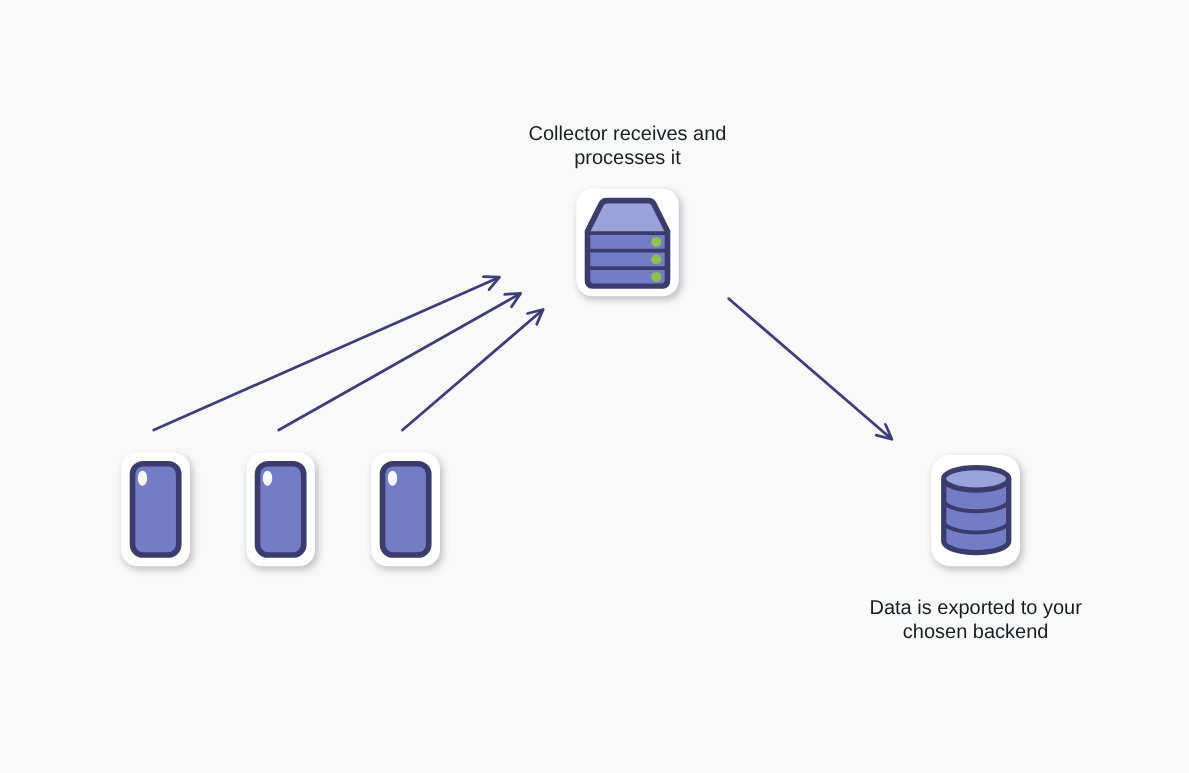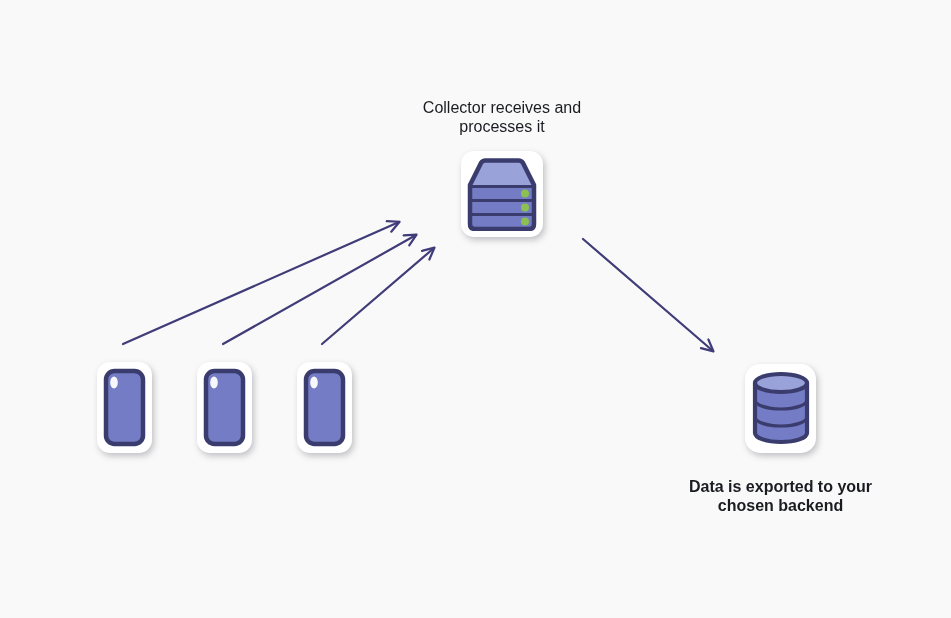--- a/index.html
+++ b/index.html
@@ -101,15 +101,15 @@
   <div class="card" style="left:745px;top:364px;width:71px;height:89px;border-radius:15px;">
     <svg width="60" height="78" viewBox="0 0 60 78">
       <path d="M4,13 L4,63 A26,9 0 0 0 56,63 L56,13 Z" fill="#737cc5"></path>
       <path d="M4,30 A26,9 0 0 0 56,30" fill="none" stroke="#3a3c6d" stroke-width="3.2"></path>
       <path d="M4,47 A26,9 0 0 0 56,47" fill="none" stroke="#3a3c6d" stroke-width="3.2"></path>
       <path d="M4,13 L4,63 A26,9 0 0 0 56,63 L56,13" fill="none" stroke="#3a3c6d" stroke-width="4.2"></path>
       <ellipse cx="30" cy="13" rx="26" ry="9" fill="#9aa2da" stroke="#3a3c6d" stroke-width="4.2"></ellipse>
     </svg>
   </div>
 
-  <div class="label" style="left:678px;top:477px;width:205px;font-weight:bold;">Data is exported to your chosen backend</div>
+  <div class="label" style="left:678px;top:477px;width:205px;">Data is exported to your chosen backend</div>
 
 </div>
 
 </body></html>

